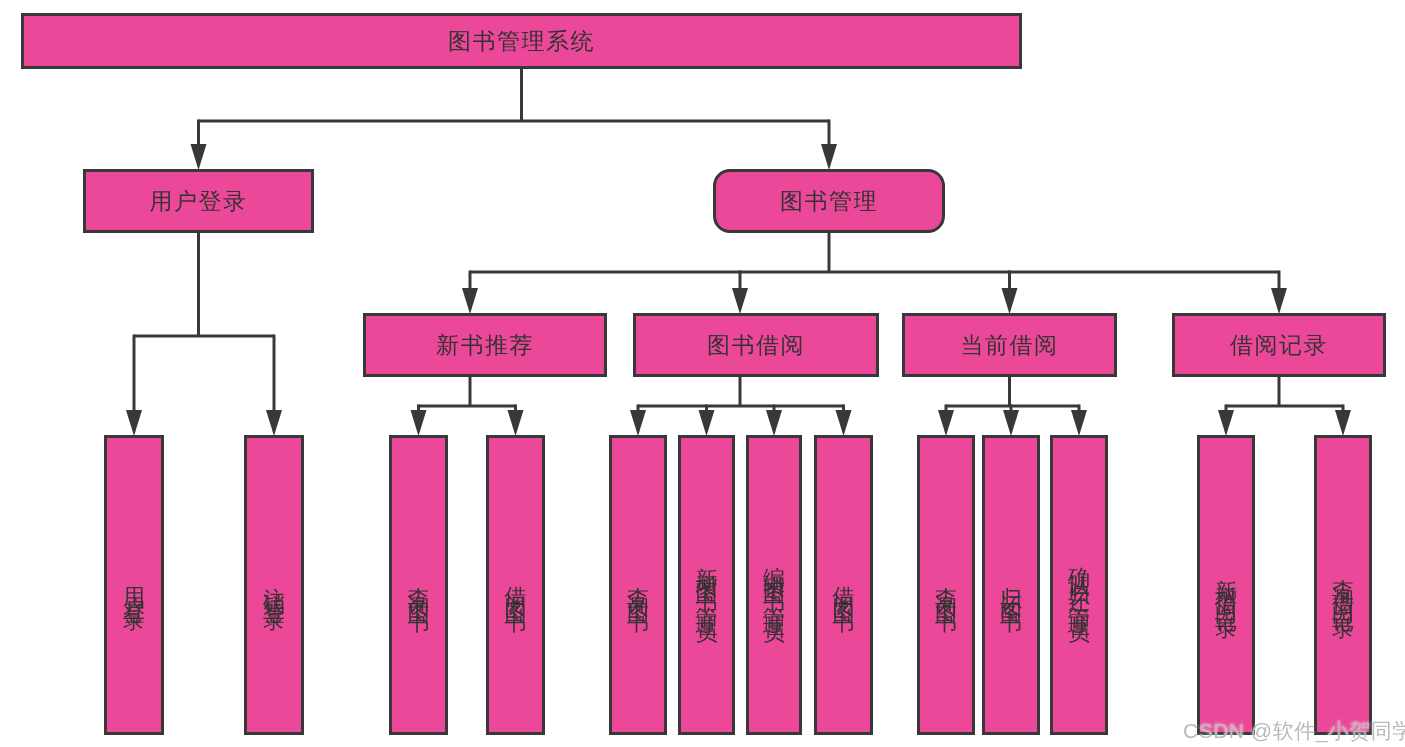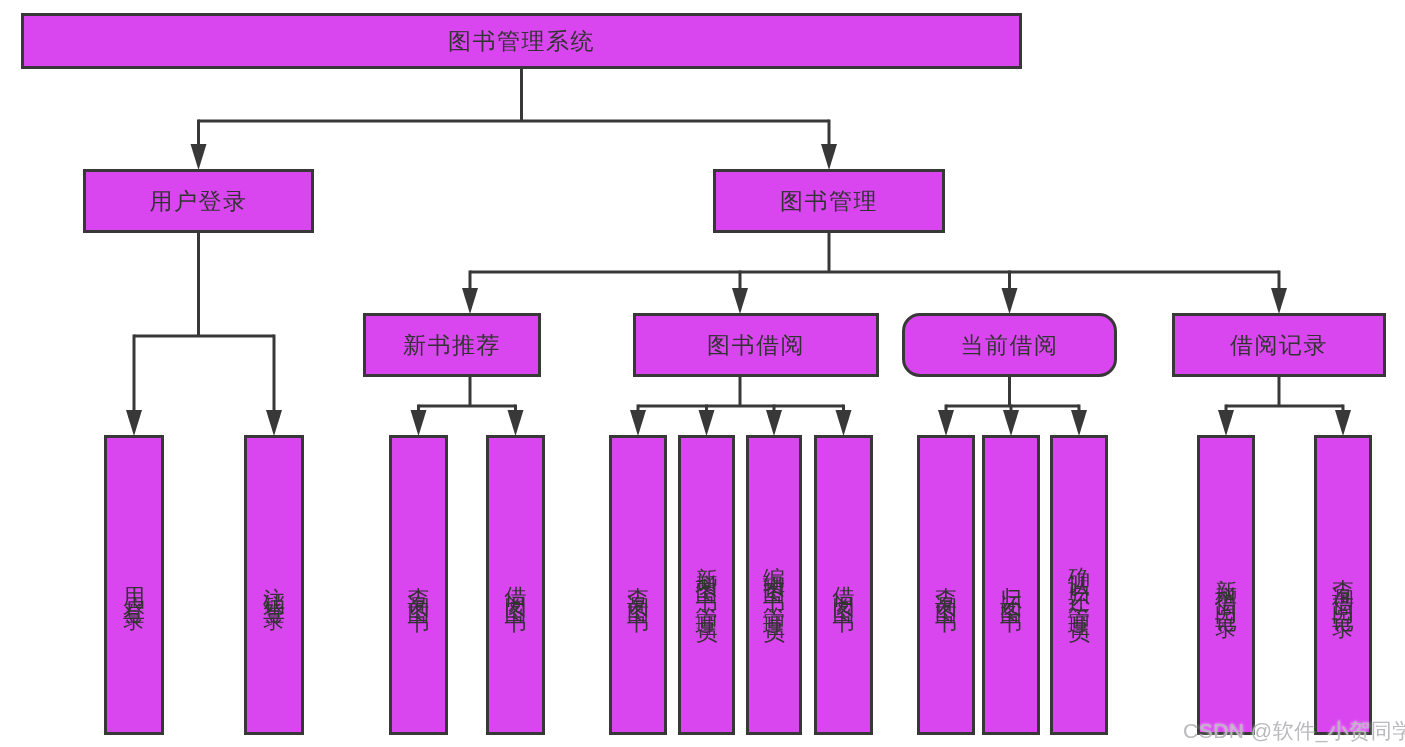--- a/index.html
+++ b/index.html
@@ -19,21 +19,21 @@
   }
   #edges {
     position: absolute;
     left: 0; top: 0;
     width: 1405px; height: 747px;
   }
   .node {
     position: absolute;
     box-sizing: border-box;
     border: 3px solid var(--line);
-    background: #d946ef;
+    background: #ec4899;
     display: flex;
     align-items: center;
     justify-content: center;
     color: var(--text);
   }
   .node .htext {
     font-size: 23px;
     letter-spacing: 1.5px;
     white-space: nowrap;
   }
@@ -115,30 +115,30 @@
       <line x1="1343" y1="404.5" x2="1343" y2="413" stroke="#383838" stroke-width="3"></line>
       <polygon points="1335,410 1351,410 1343,436" fill="#383838"></polygon>
     </svg>
   <div id="nodes">
       <div class="node" style="left: 21px; top: 13px; width: 1001px; height: 56px;">
         <span class="htext">图书管理系统</span>
       </div>
       <div class="node" style="left: 83px; top: 169px; width: 231px; height: 64px;">
         <span class="htext">用户登录</span>
       </div>
-      <div class="node" style="left: 713px; top: 169px; width: 232px; height: 64px;">
+      <div class="node" style="left: 713px; top: 169px; width: 232px; height: 64px; border-radius: 17px;">
         <span class="htext">图书管理</span>
       </div>
-      <div class="node" style="left: 363px; top: 313px; width: 178px; height: 64px; text-align: right;">
+      <div class="node" style="left: 363px; top: 313px; width: 244px; height: 64px; text-align: right;">
         <span class="htext">新书推荐</span>
       </div>
       <div class="node" style="left: 633px; top: 313px; width: 246px; height: 64px;">
         <span class="htext">图书借阅</span>
       </div>
-      <div class="node" style="left: 902px; top: 313px; width: 215px; height: 64px; border-radius: 18px;">
+      <div class="node" style="left: 902px; top: 313px; width: 215px; height: 64px;">
         <span class="htext">当前借阅</span>
       </div>
       <div class="node" style="left: 1172px; top: 313px; width: 214px; height: 64px;">
         <span class="htext">借阅记录</span>
       </div>
       <div class="node" style="left: 104px; top: 435px; width: 60px; height: 300px;">
         <span class="vtext">用户登录</span>
       </div>
       <div class="node" style="left: 244px; top: 435px; width: 60px; height: 300px;">
         <span class="vtext">注销登录</span>

